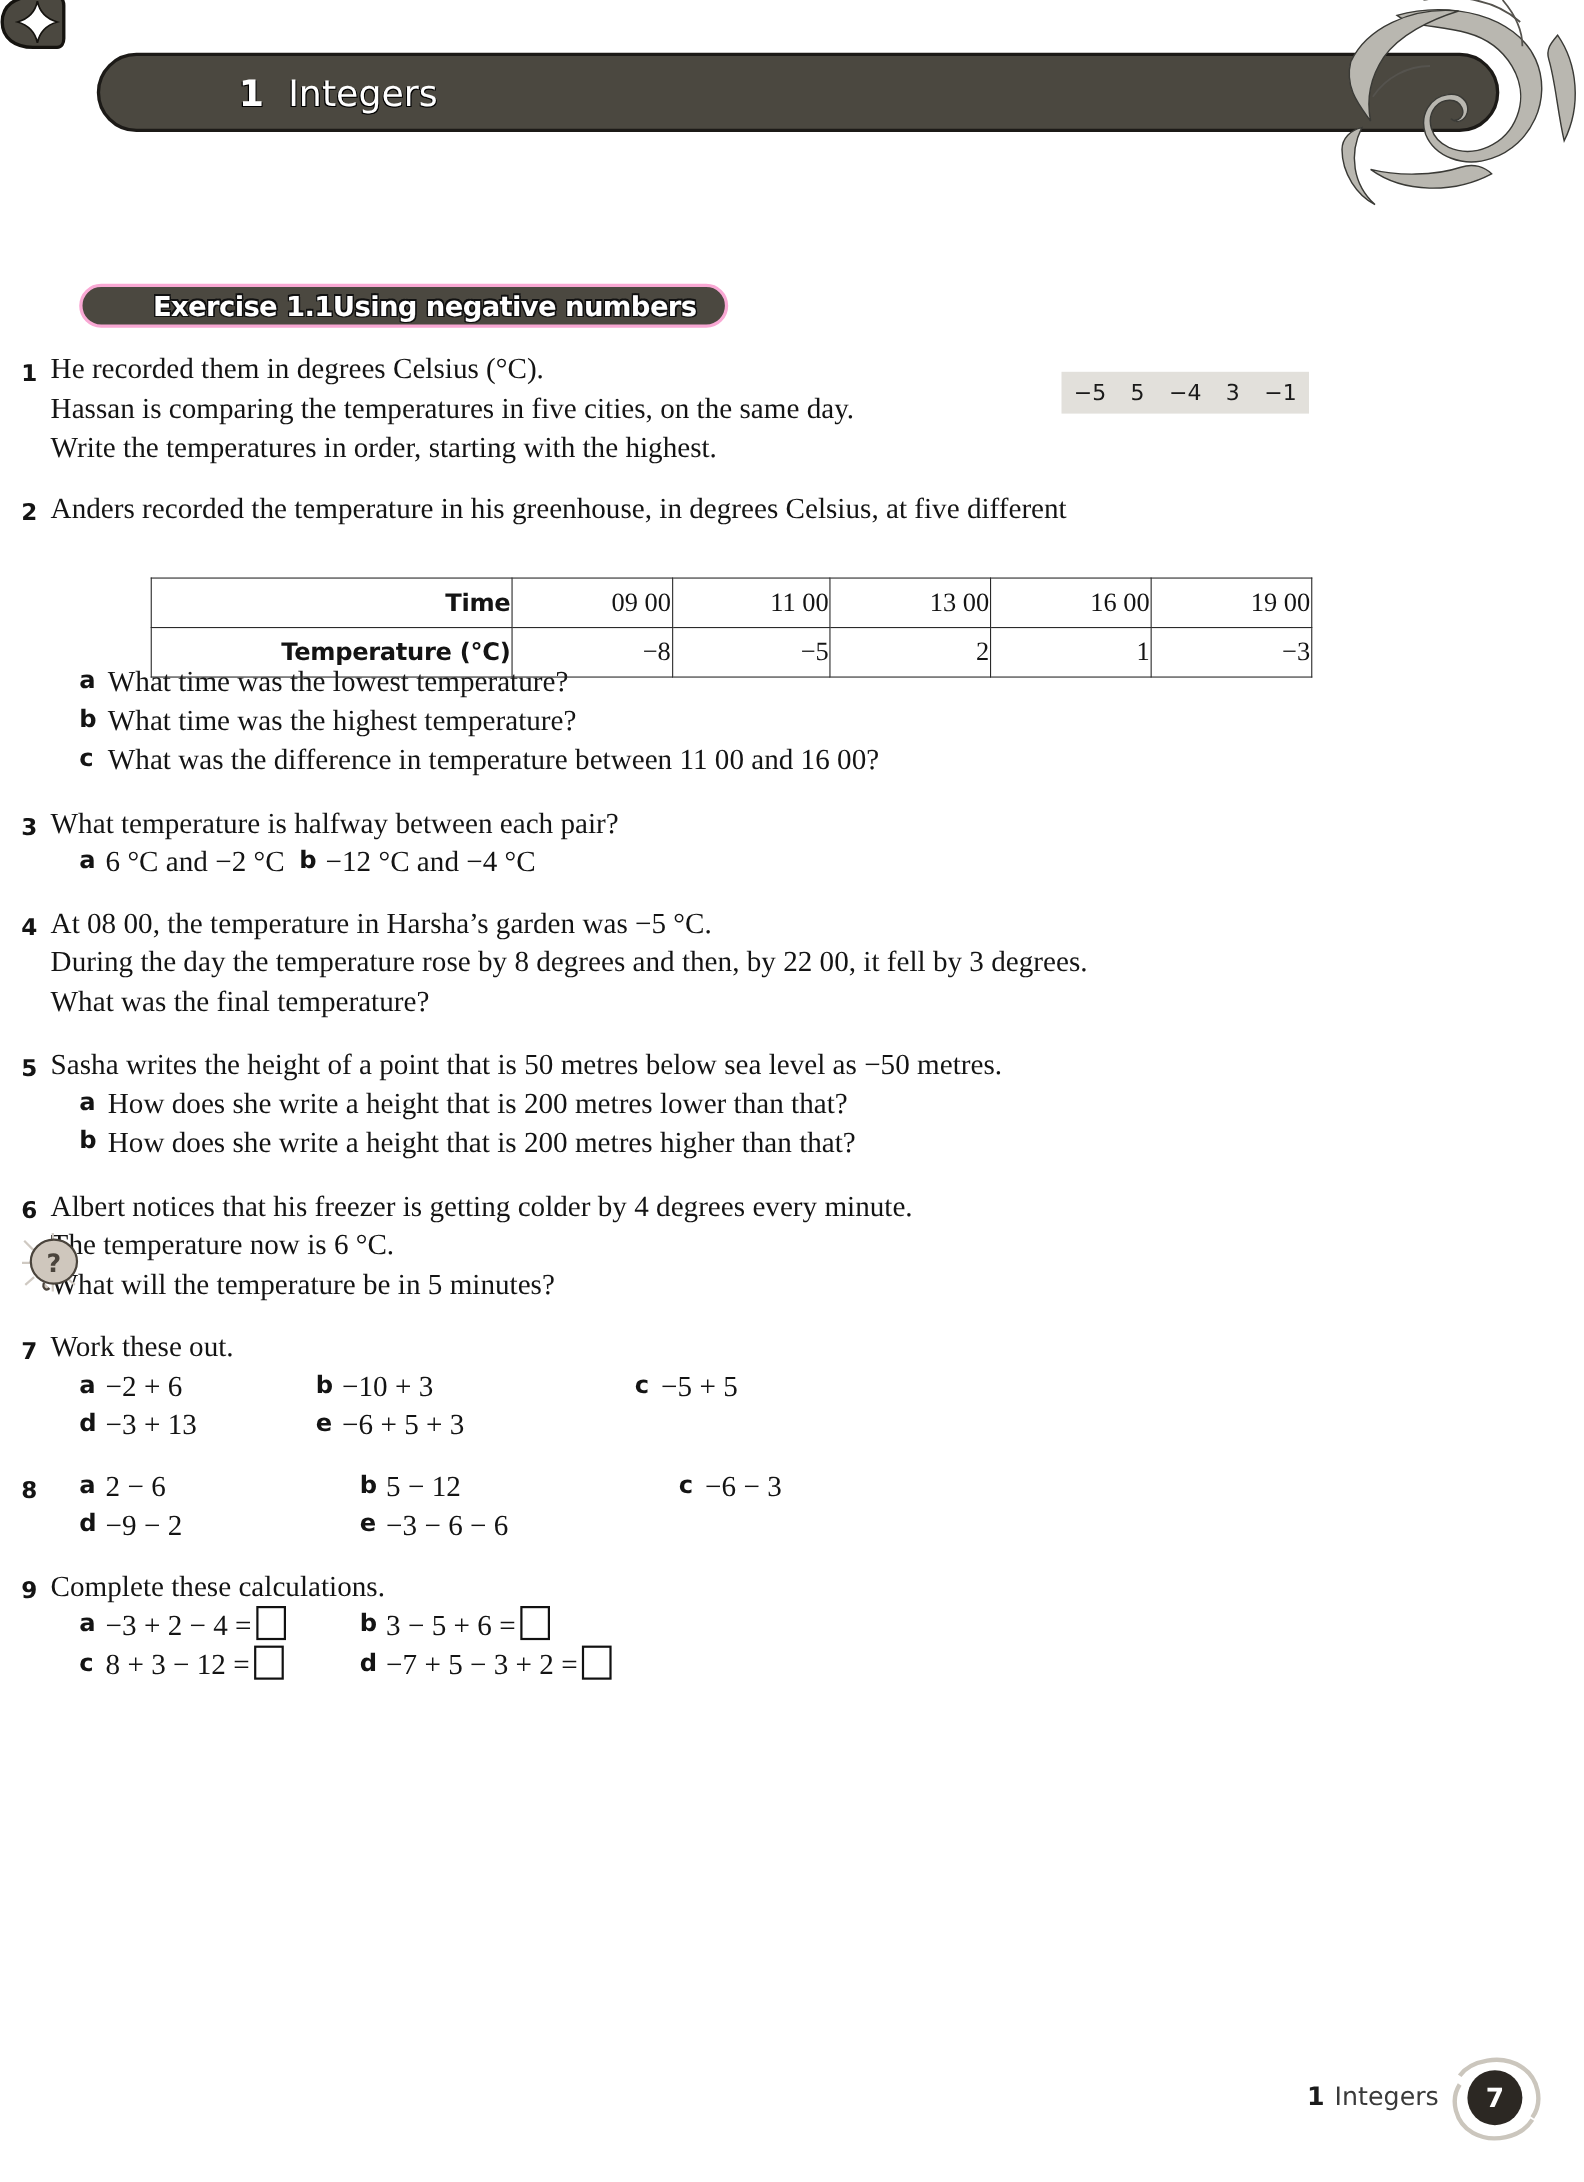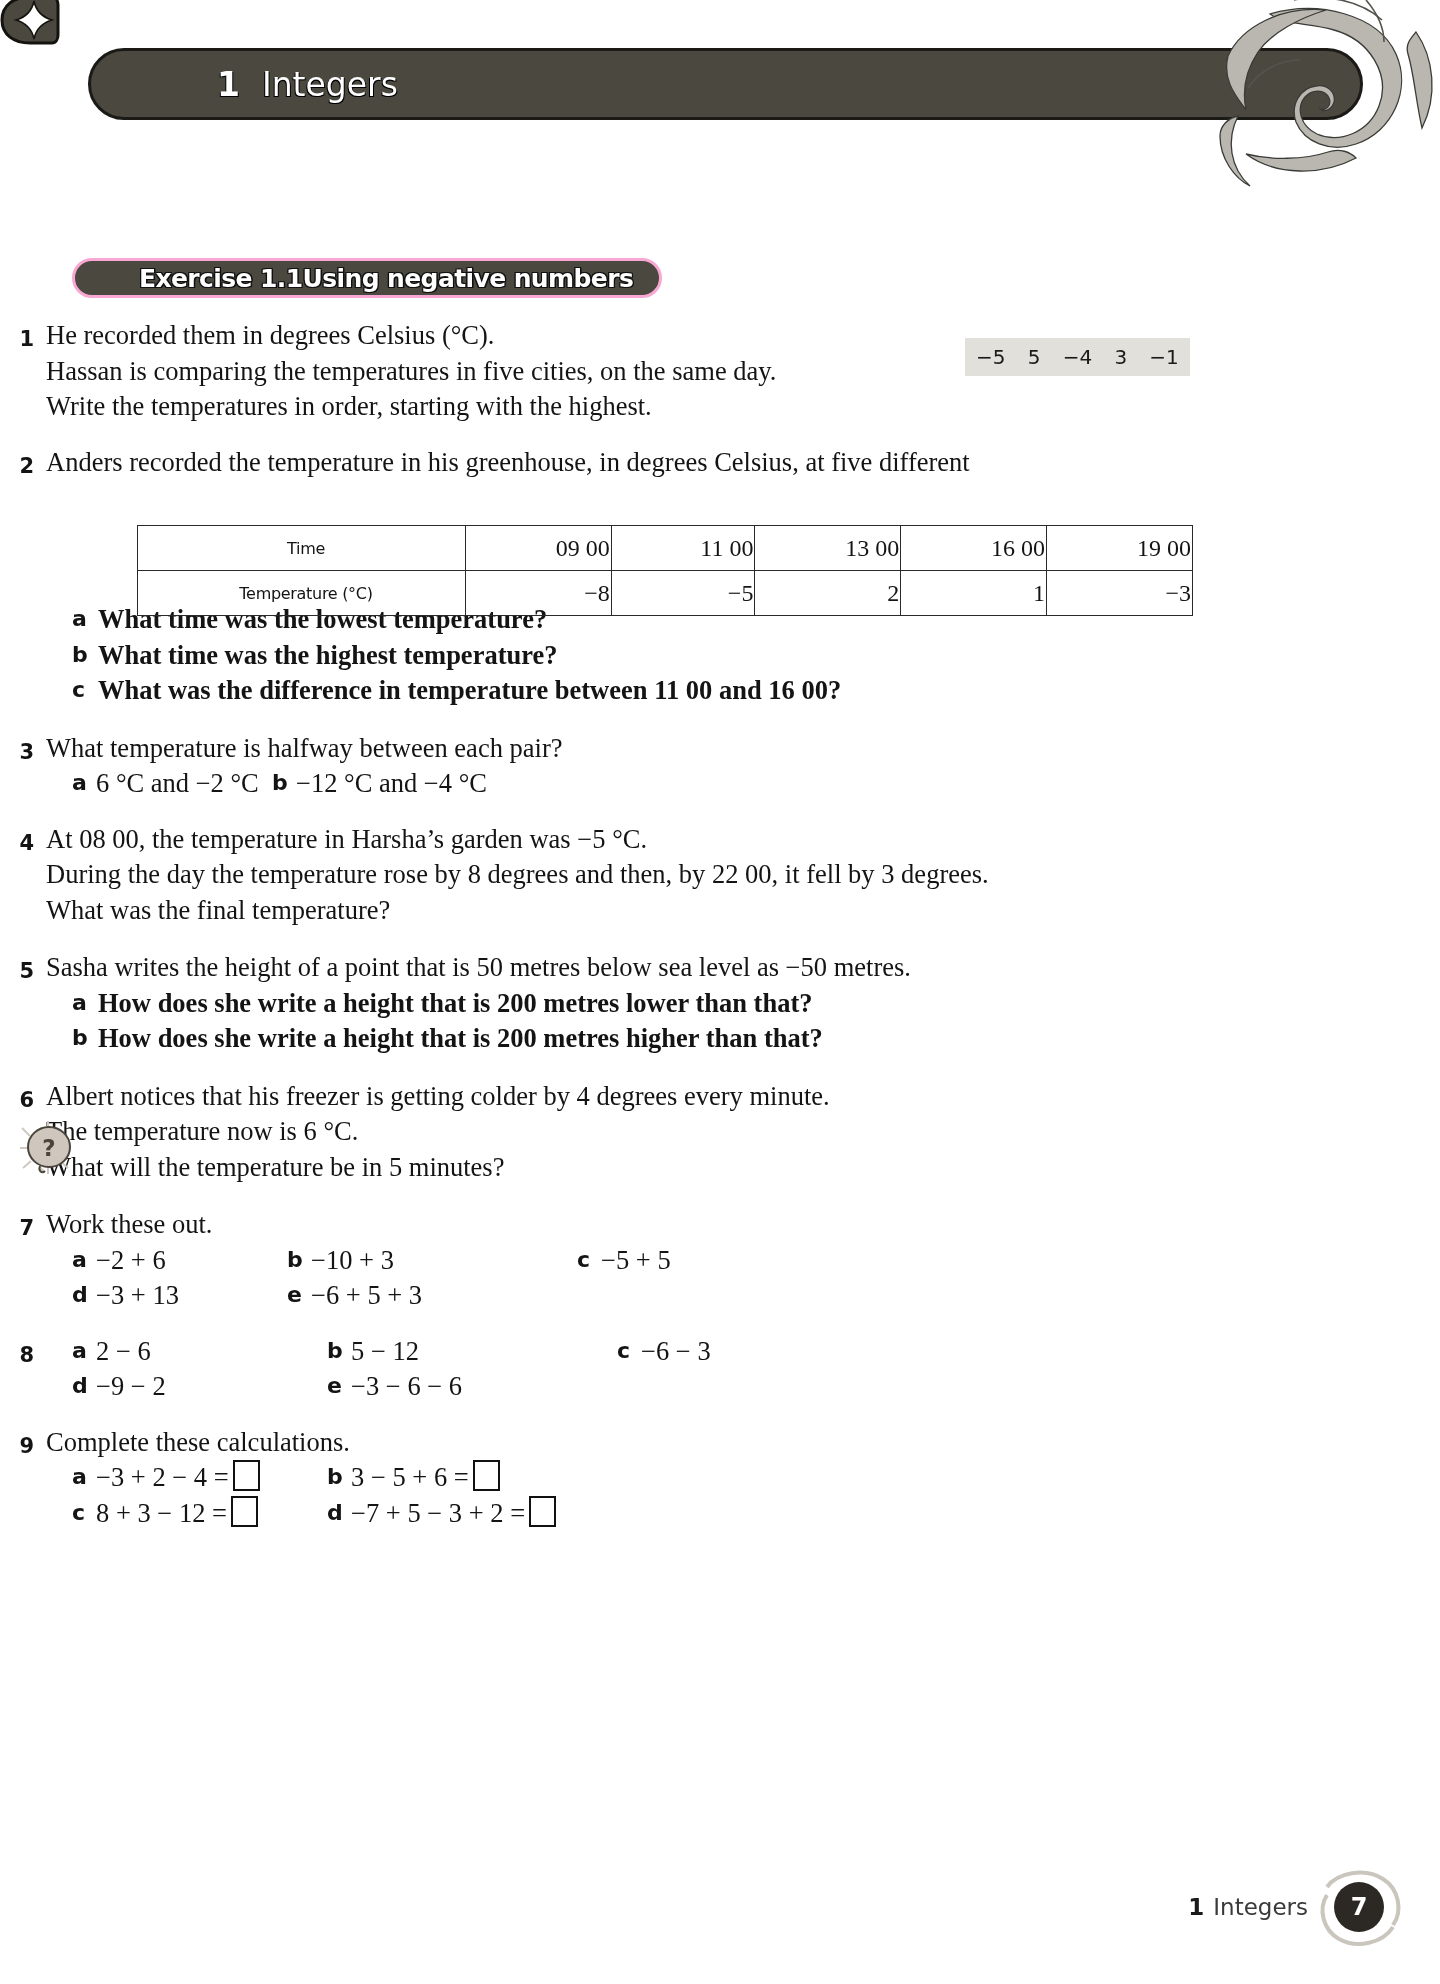--- a/index.html
+++ b/index.html
@@ -128,21 +128,21 @@
     align-items: flex-start;
     margin-left: 26px;
   }
   .sublabel {
     font-family: "DejaVu Sans", sans-serif;
     font-weight: bold;
     font-size: 22px;
     min-width: 26px;
     padding-top: 2px;
   }
-  .subtext { flex: 1; font-weight: bold; }
+  .subtext { flex: 1; }
 
   
   .parts {
     display: flex;
     margin-left: 26px;
   }
   .part {
     display: flex;
     align-items: flex-start;
   }
@@ -190,26 +190,26 @@
     font-size: 24px;
     z-index: 2;
   }
   #temperature-table td {
     border: 1.8px solid #2a2a2a;
     height: 42px;
     text-align: right;
     vertical-align: middle;
   }
   #temperature-table td.rowhead {
-    text-align: center;
+    text-align: right;
     padding-left: 10px;
     width: 316px;
     font-family: "DejaVu Sans", sans-serif;
-    font-weight: normal;
-    font-size: 16px;
+    font-weight: bold;
+    font-size: 22px;
     letter-spacing: -0.3px;
   }
 
   
   #brain-icon {
     position: absolute;
     left: 18px;
     top: 1118px;
     width: 62px;
     height: 62px;

